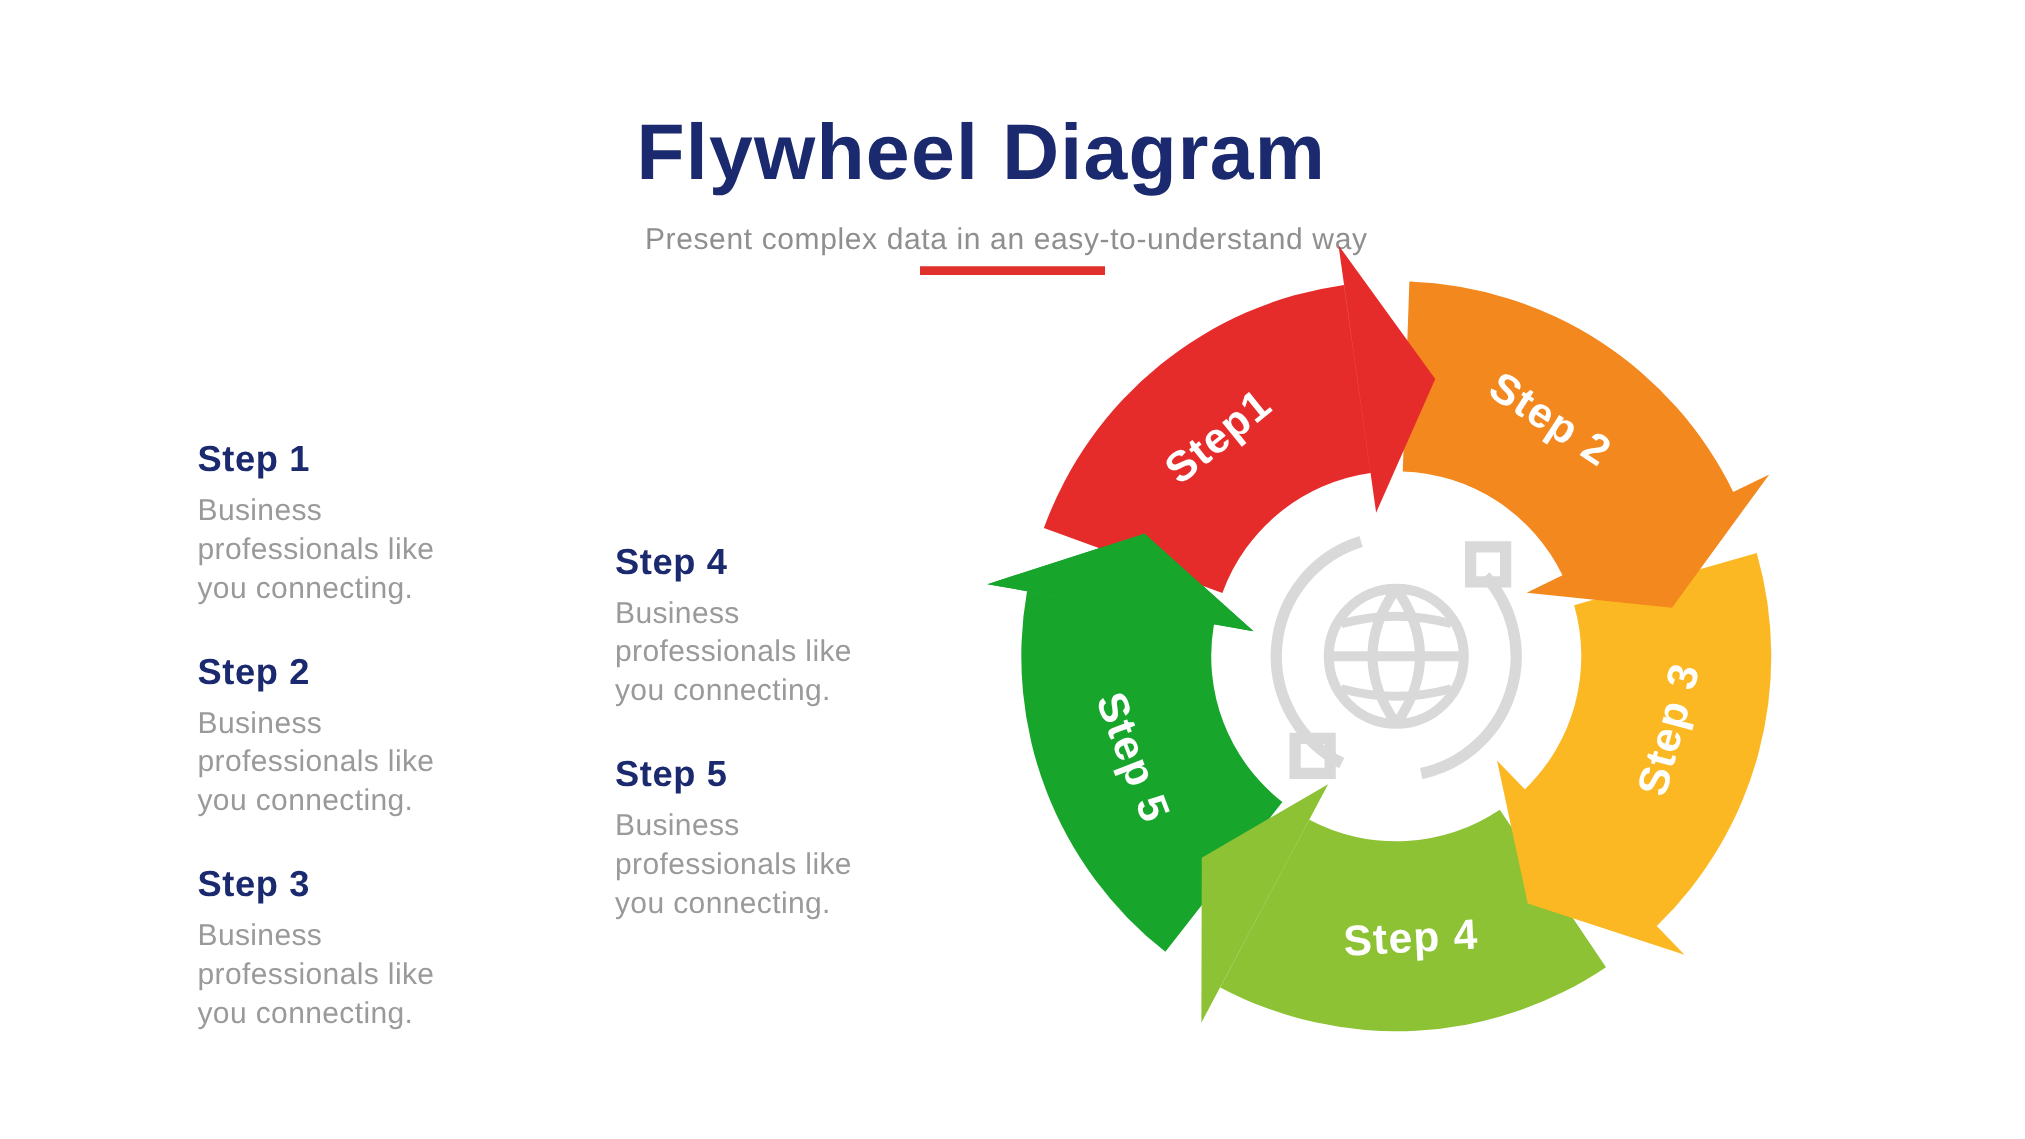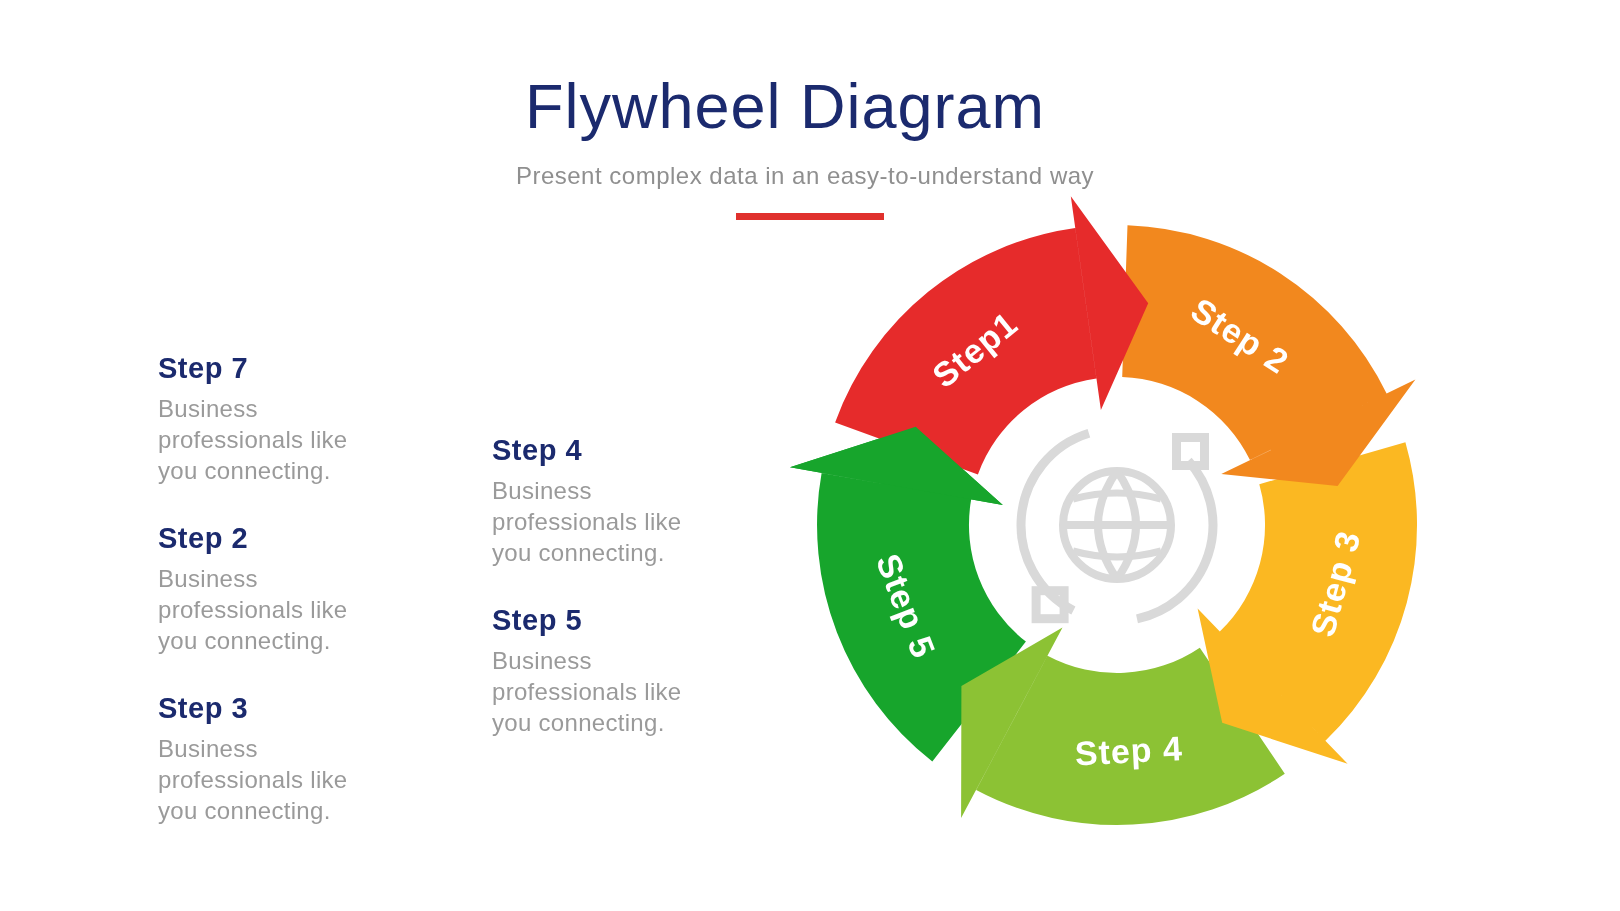--- a/index.html
+++ b/index.html
@@ -2,21 +2,21 @@
 <html><head>
 <meta charset="utf-8">
 <style>
   html,body{margin:0;padding:0;}
   body{
     width:1620px;height:911px;position:relative;overflow:hidden;
     background:#ffffff;font-family:"Liberation Sans",sans-serif;
   }
   .header{position:absolute;top:70px;left:0;width:1570px;text-align:center;}
   .page-title{
-    margin:0;font-size:63px;font-weight:normal;color:#1b2a6e;letter-spacing:1px;
+    margin:16px;font-size:63px;font-weight:bold;color:#1b2a6e;letter-spacing:1px;
   }
   .page-subtitle{
     margin:20px 0 0 0;font-size:24px;color:#8f8f8f;letter-spacing:0.5px;padding-left:40px;
   }
   .title-underline{
     position:absolute;left:736px;top:213px;width:148px;height:7px;background:#e0312d;
   }
   .col{position:absolute;}
   .col-left{left:158px;top:352px;width:240px;}
   .col-mid{left:492px;top:434px;width:240px;}
@@ -38,21 +38,21 @@
 <body>
 
 <div class="header">
   <h1 class="page-title">Flywheel Diagram</h1>
   <div class="page-subtitle">Present complex data in an easy-to-understand way</div>
 </div>
 <div class="title-underline"></div>
 
 <div class="col col-left">
   <div class="step">
-    <h3>Step 7</h3>
+    <h3>Step 1</h3>
     <p>Business professionals like you connecting.</p>
   </div>
   <div class="step">
     <h3>Step 2</h3>
     <p>Business professionals like you connecting.</p>
   </div>
   <div class="step">
     <h3>Step 3</h3>
     <p>Business professionals like you connecting.</p>
   </div>

